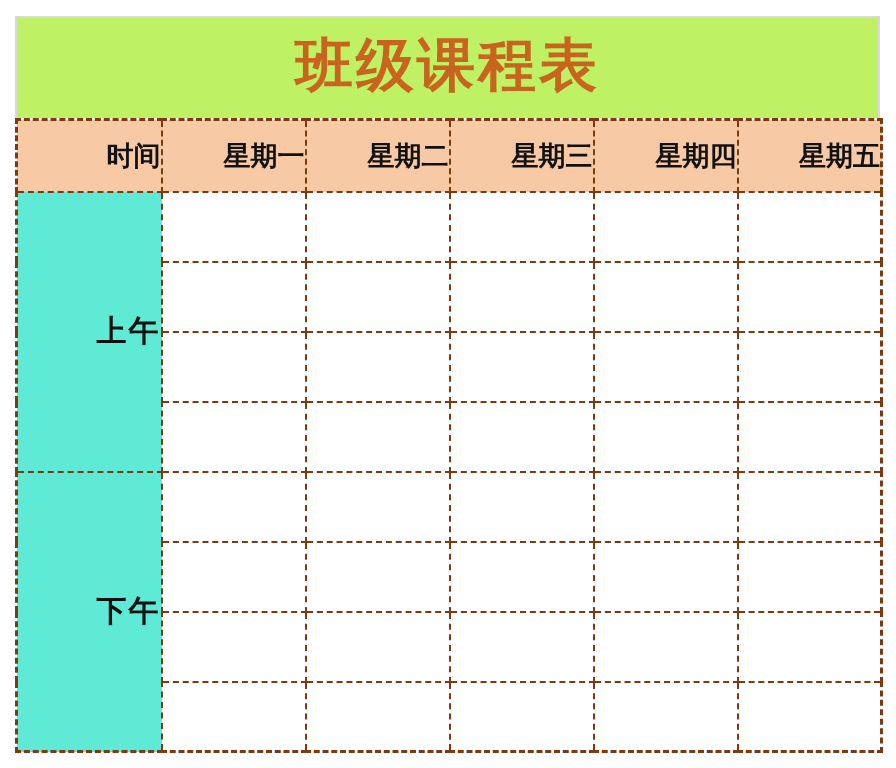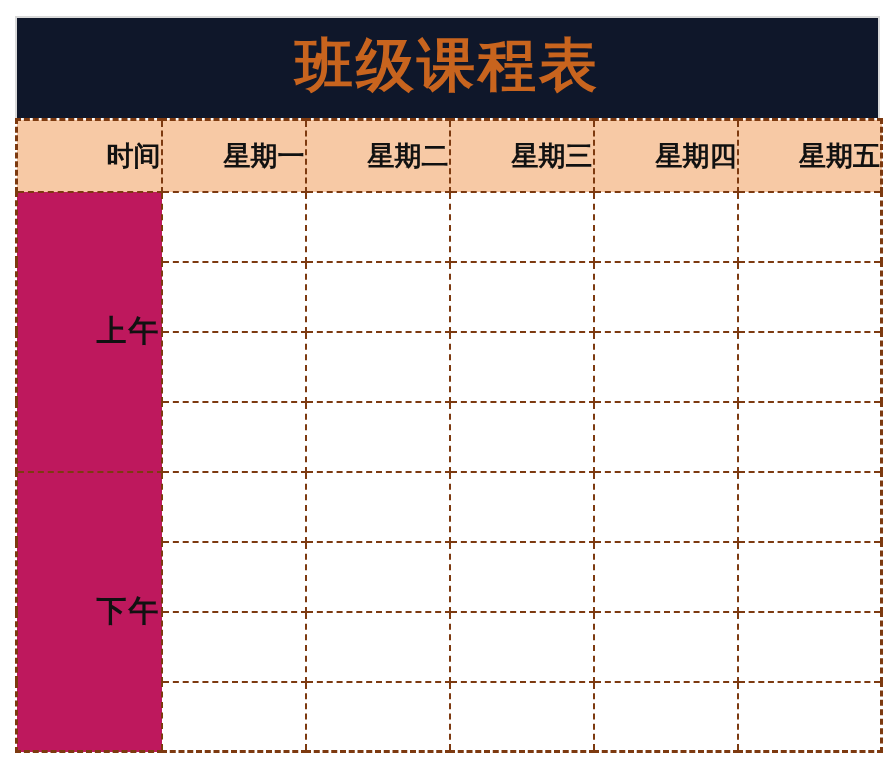--- a/index.html
+++ b/index.html
@@ -8,21 +8,21 @@
     background: #ffffff;
     font-family: "Liberation Sans", "DejaVu Sans", sans-serif;
   }
   .page {
     position: absolute;
     left: 15px; top: 16px;
     width: 865px; height: 732px;
   }
   .title-box {
     width: 100%; height: 102px;
-    background: #0f172a;
+    background: #bef264;
     border: 2px solid #d9d9d9;
     border-bottom: none;
     display: flex;
     align-items: center;
     justify-content: center;
   }
   .title-text {
     color: #c8641e;
     font-size: 58px;
     font-weight: bold;
@@ -45,21 +45,21 @@
   col.time-col { width: 145px; }
   col.day-col  { width: 144px; }
   tr.header-row { height: 72px; }
   tr.body-row   { height: 70px; }
   th.day-head, th.time-head {
     background: #f7c9a5;
     font-size: 27px;
     font-weight: bold;
   }
   th.section-head {
-    background: #be185d;
+    background: #5eead4;
     font-size: 30px;
     font-weight: bold;
     letter-spacing: 2px;
   }
   td.slot-cell { background: #ffffff; }
 </style>
 </head>
 <body>
 
 <div class="page">

